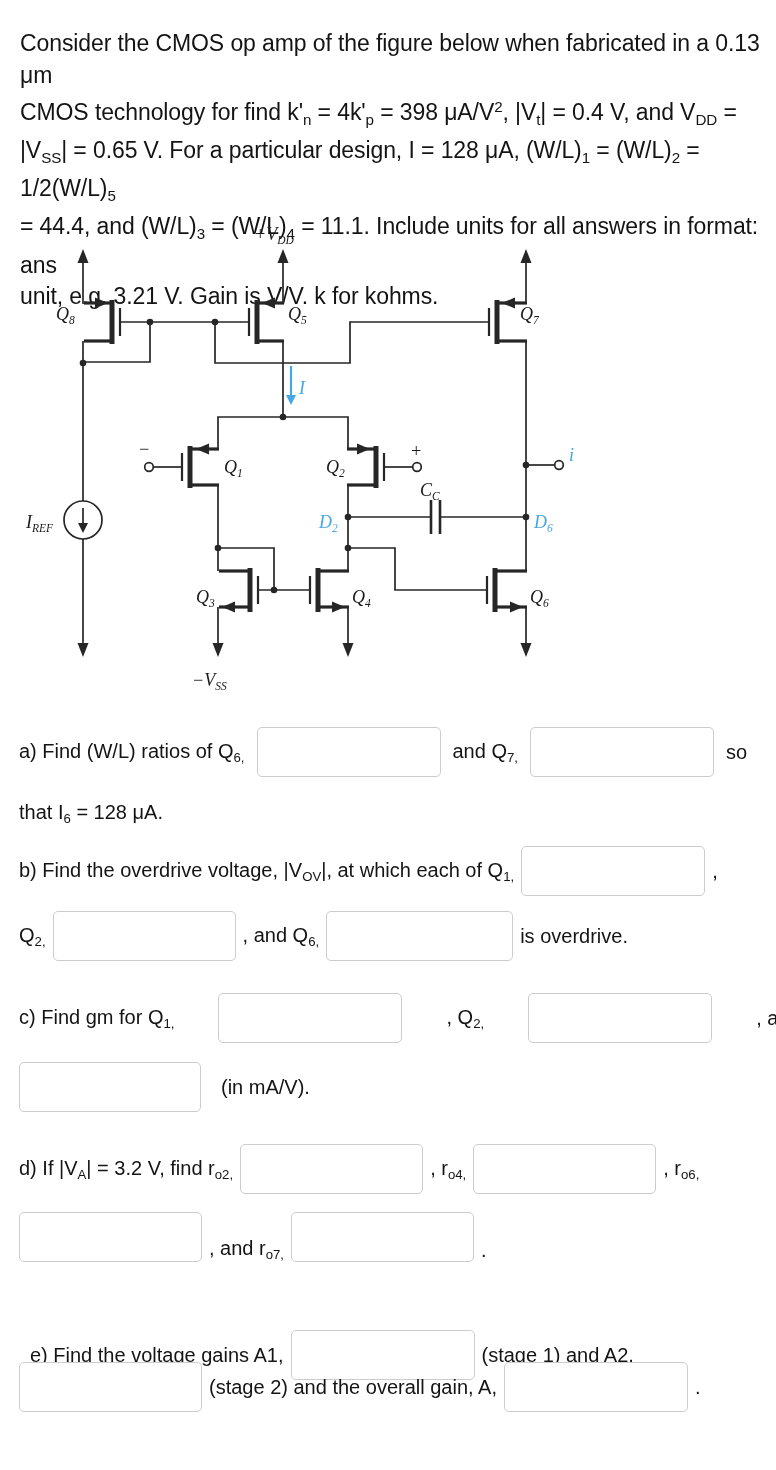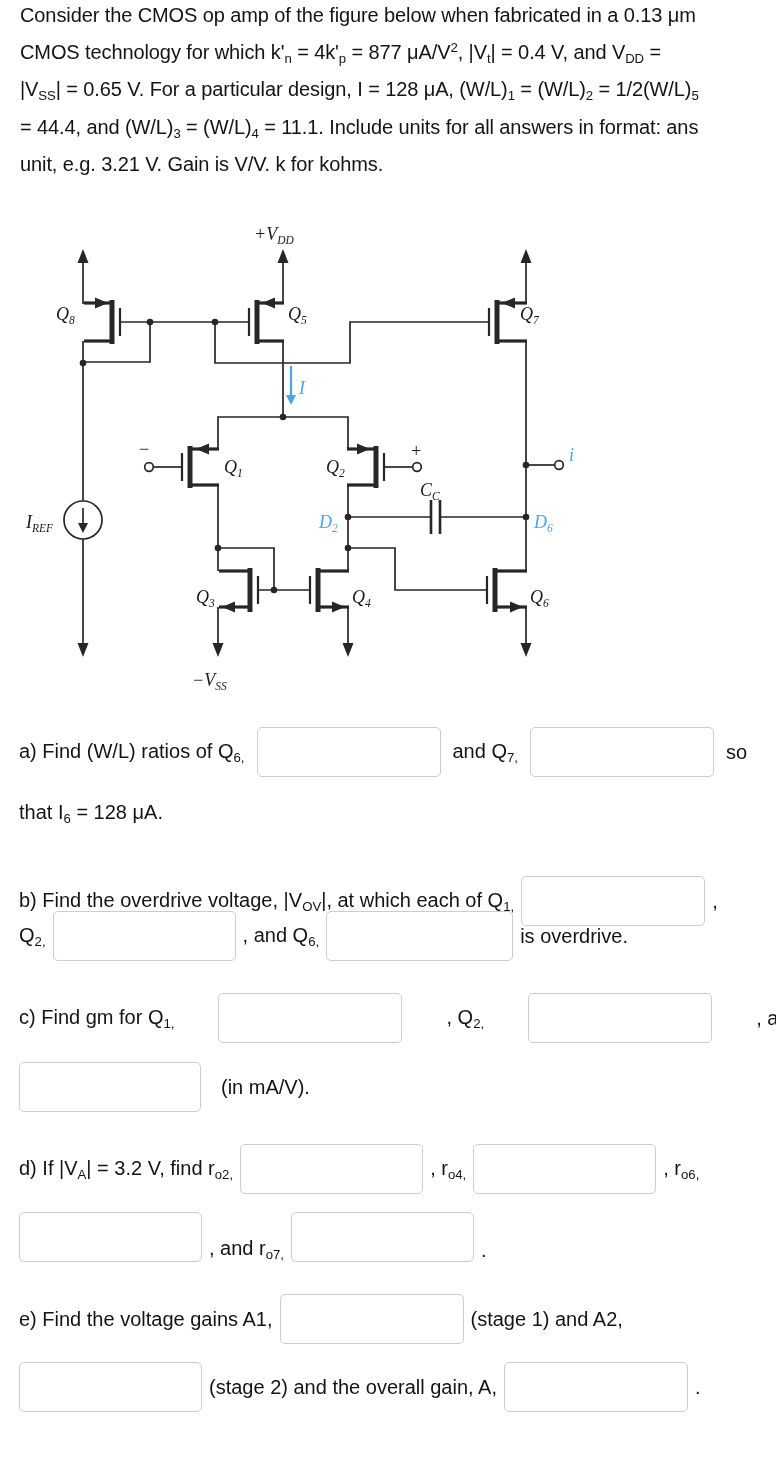--- a/index.html
+++ b/index.html
@@ -1,17 +1,17 @@
 <!DOCTYPE html>
 <html><head>
 <meta charset="utf-8">
 <style>
   html,body{margin:0;padding:0;background:#fff;}
   body{width:776px;height:1470px;position:relative;font-family:"Liberation Sans",sans-serif;color:#141414;}
-  #intro{position:absolute;left:20px;top:0;width:748px;font-size:20px;line-height:31.5px;letter-spacing:-0.1px;}
+  #intro{position:absolute;left:20px;top:28px;width:748px;font-size:23px;line-height:31.5px;letter-spacing:-0.1px;}
   .sb{font-size:0.66em;vertical-align:-0.3em;}
   .sp{font-size:0.66em;vertical-align:0.55em;}
   .qrow{position:absolute;left:19px;display:flex;align-items:center;gap:7px;font-size:20px;white-space:nowrap;}
   .qtext{display:inline;}
   .ans{width:184px;height:50px;border:1px solid #ccc;border-radius:5px;background:#fff;flex:0 0 auto;outline:none;font-size:18px;padding:0 8px;box-sizing:border-box;}
   #figure{position:absolute;left:0;top:0;}
   .w{stroke:#262626;stroke-width:1.7;fill:none;}
   .ch{stroke:#262626;stroke-width:5;fill:none;}
   .gb{stroke:#262626;stroke-width:2.2;fill:none;}
   .stub{stroke:#262626;stroke-width:3.2;fill:none;}
@@ -22,21 +22,21 @@
   .lbl{font-family:"Liberation Serif",serif;font-style:italic;font-size:18px;fill:#1a1a1a;}
   .lbs{font-family:"Liberation Serif",serif;font-style:italic;font-size:11.5px;fill:#1a1a1a;}
   .blue{fill:#45a7e3;}
   .bw{stroke:#45a7e3;stroke-width:2.2;fill:none;}
 </style>
 </head>
 <body>
 
 <div id="intro">
     <div><span>Consider the CMOS op amp of the figure below when fabricated in a 0.13 μm</span></div>
-    <div><span>CMOS technology for which k'</span><span class="sb">n</span><span> = 4k'</span><span class="sb">p</span><span> = 877 μA/V</span><span class="sp">2</span><span>, |V</span><span class="sb">t</span><span>| = 0.4 V, and V</span><span class="sb">DD</span><span> =</span></div>
+    <div><span>CMOS technology for find k'</span><span class="sb">n</span><span> = 4k'</span><span class="sb">p</span><span> = 398 μA/V</span><span class="sp">2</span><span>, |V</span><span class="sb">t</span><span>| = 0.4 V, and V</span><span class="sb">DD</span><span> =</span></div>
     <div><span>|V</span><span class="sb">SS</span><span>| = 0.65 V. For a particular design, I = 128 μA, (W/L)</span><span class="sb">1</span><span> = (W/L)</span><span class="sb">2</span><span> = 1/2(W/L)</span><span class="sb">5</span></div>
     <div><span>= 44.4, and (W/L)</span><span class="sb">3</span><span> = (W/L)</span><span class="sb">4</span><span> = 11.1. Include units for all answers in format: ans</span></div>
     <div><span>unit, e.g. 3.21 V. Gain is V/V. k for kohms.</span></div>
   </div>
 
 <svg id="figure" width="776" height="710" viewBox="0 0 776 710">
   <g>
 
     <line class="w" x1="120" y1="322" x2="249" y2="322"></line>
     <polyline class="w" points="150,322 150,362 84,362"></polyline>
@@ -190,21 +190,21 @@
   <input class="ans" type="text" style="">
   <span class="qtext"><span>and Q</span><span class="sb">7,</span></span>
   <input class="ans" type="text" style="">
   <span class="qtext">so</span>
 </div>
 
 <div class="qrow" style="top:797px;height:32px;">
   <span class="qtext"><span>that I</span><span class="sb">6</span><span> = 128 μA.</span></span>
 </div>
 
-<div class="qrow" style="top:876px;">
+<div class="qrow" style="top:846px;">
   <span class="qtext"><span>b) Find the overdrive voltage, |V</span><span class="sb">OV</span><span>|, at which each of Q</span><span class="sb">1,</span></span>
   <input class="ans" type="text" style="">
   <span class="qtext">,</span>
 </div>
 
 <div class="qrow" style="top:911px;">
   <span class="qtext"><span>Q</span><span class="sb">2,</span></span>
   <input class="ans" type="text" style="width: 183px;">
   <span class="qtext"><span>, and Q</span><span class="sb">6,</span></span>
   <input class="ans" type="text" style="width: 187px;">
@@ -232,21 +232,21 @@
   <span class="qtext"><span>, r</span><span class="sb">o6,</span></span>
 </div>
 
 <div class="qrow" style="top:1212px;align-items:flex-end;">
   <input class="ans" type="text" style="width: 183px;">
   <span class="qtext"><span>, and r</span><span class="sb">o7,</span></span>
   <input class="ans" type="text" style="width: 183px;">
   <span class="qtext">.</span>
 </div>
 
-<div class="qrow" style="top:1294px;">
+<div class="qrow" style="top:1330px;margin-left:11px;">
   <span class="qtext">e) Find the voltage gains A1,</span>
   <input class="ans" type="text" style="">
   <span class="qtext">(stage 1) and A2,</span>
 </div>
 
 <div class="qrow" style="top:1362px;">
   <input class="ans" type="text" style="width: 183px;">
   <span class="qtext">(stage 2) and the overall gain, A,</span>
   <input class="ans" type="text" style="">
   <span class="qtext">.</span>

